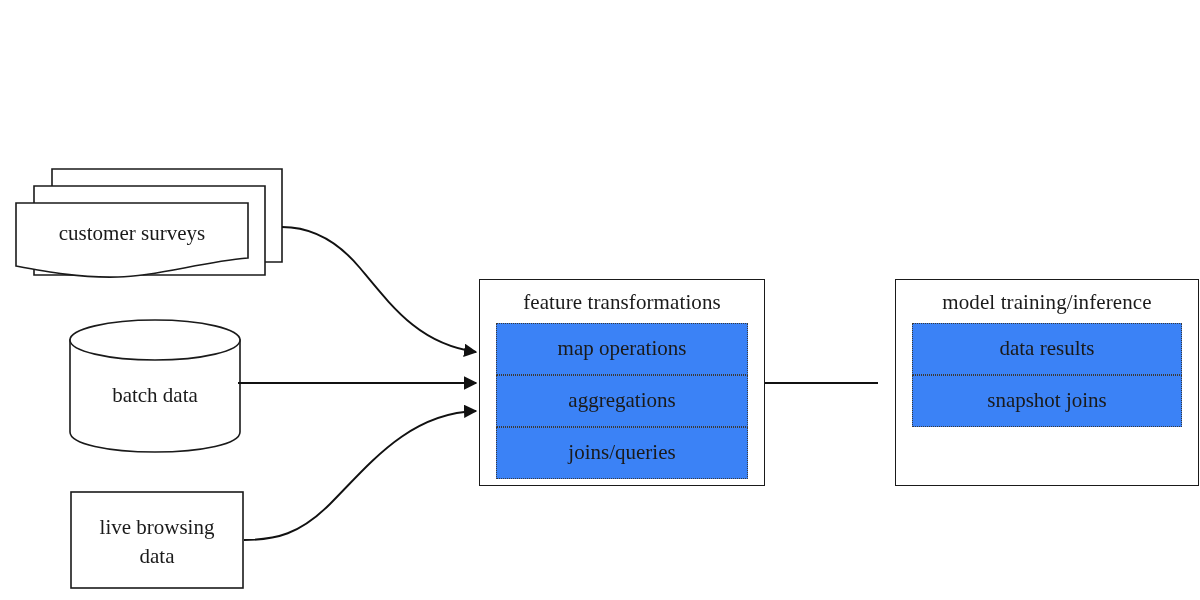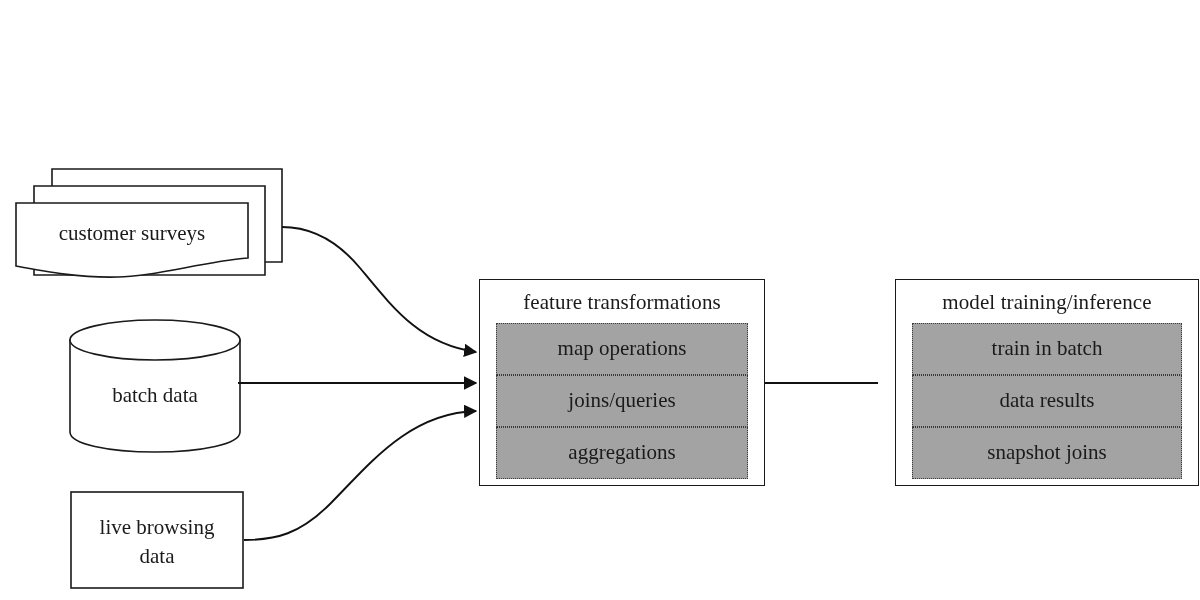--- a/index.html
+++ b/index.html
@@ -67,21 +67,21 @@
     margin: 0 16px 14px 16px;
     display: flex;
     flex-direction: column;
   }
   .sub-item {
     border: 1.6px dotted #3a3a3a;
     text-align: center;
     font-size: 21px;
     line-height: 1;
     padding: 14px 4px 15px 4px;
-    background: #a3a3a3;
+    background: #3b82f6;
     white-space: nowrap;
   }
   .sub-item + .sub-item {
     border-top: none;
   }
   .sub-item.with-top-sep {
     border-top: 1.6px dotted #3a3a3a;
   }
 </style>
 </head>
@@ -123,27 +123,26 @@
 
     <path class="edge-line" d="M 244 540 C 276 540 300 534 330 504 C 368 466 408 413 476 411" marker-end="url(#arrow-head)"></path>
 
     <path class="edge-line" d="M 765 383 L 878 383"></path>
   </svg>
 
   <div class="group-box" style="left:479px; top:279px; width:286px; height:207px;">
     <div class="group-title">feature transformations</div>
     <div class="sub-stack">
       <div class="sub-item">map operations</div>
+      <div class="sub-item with-top-sep">aggregations</div>
       <div class="sub-item with-top-sep">joins/queries</div>
-      <div class="sub-item with-top-sep">aggregations</div>
     </div>
   </div>
 
   <div class="group-box" style="left:877px; top:279px; width:304px; height:207px;margin-left:18px;">
     <div class="group-title">model training/inference</div>
     <div class="sub-stack">
-      <div class="sub-item">train in batch</div>
       <div class="sub-item with-top-sep">data results</div>
       <div class="sub-item with-top-sep">snapshot joins</div>
     </div>
   </div>
 
 </div>
 
 </body></html>

